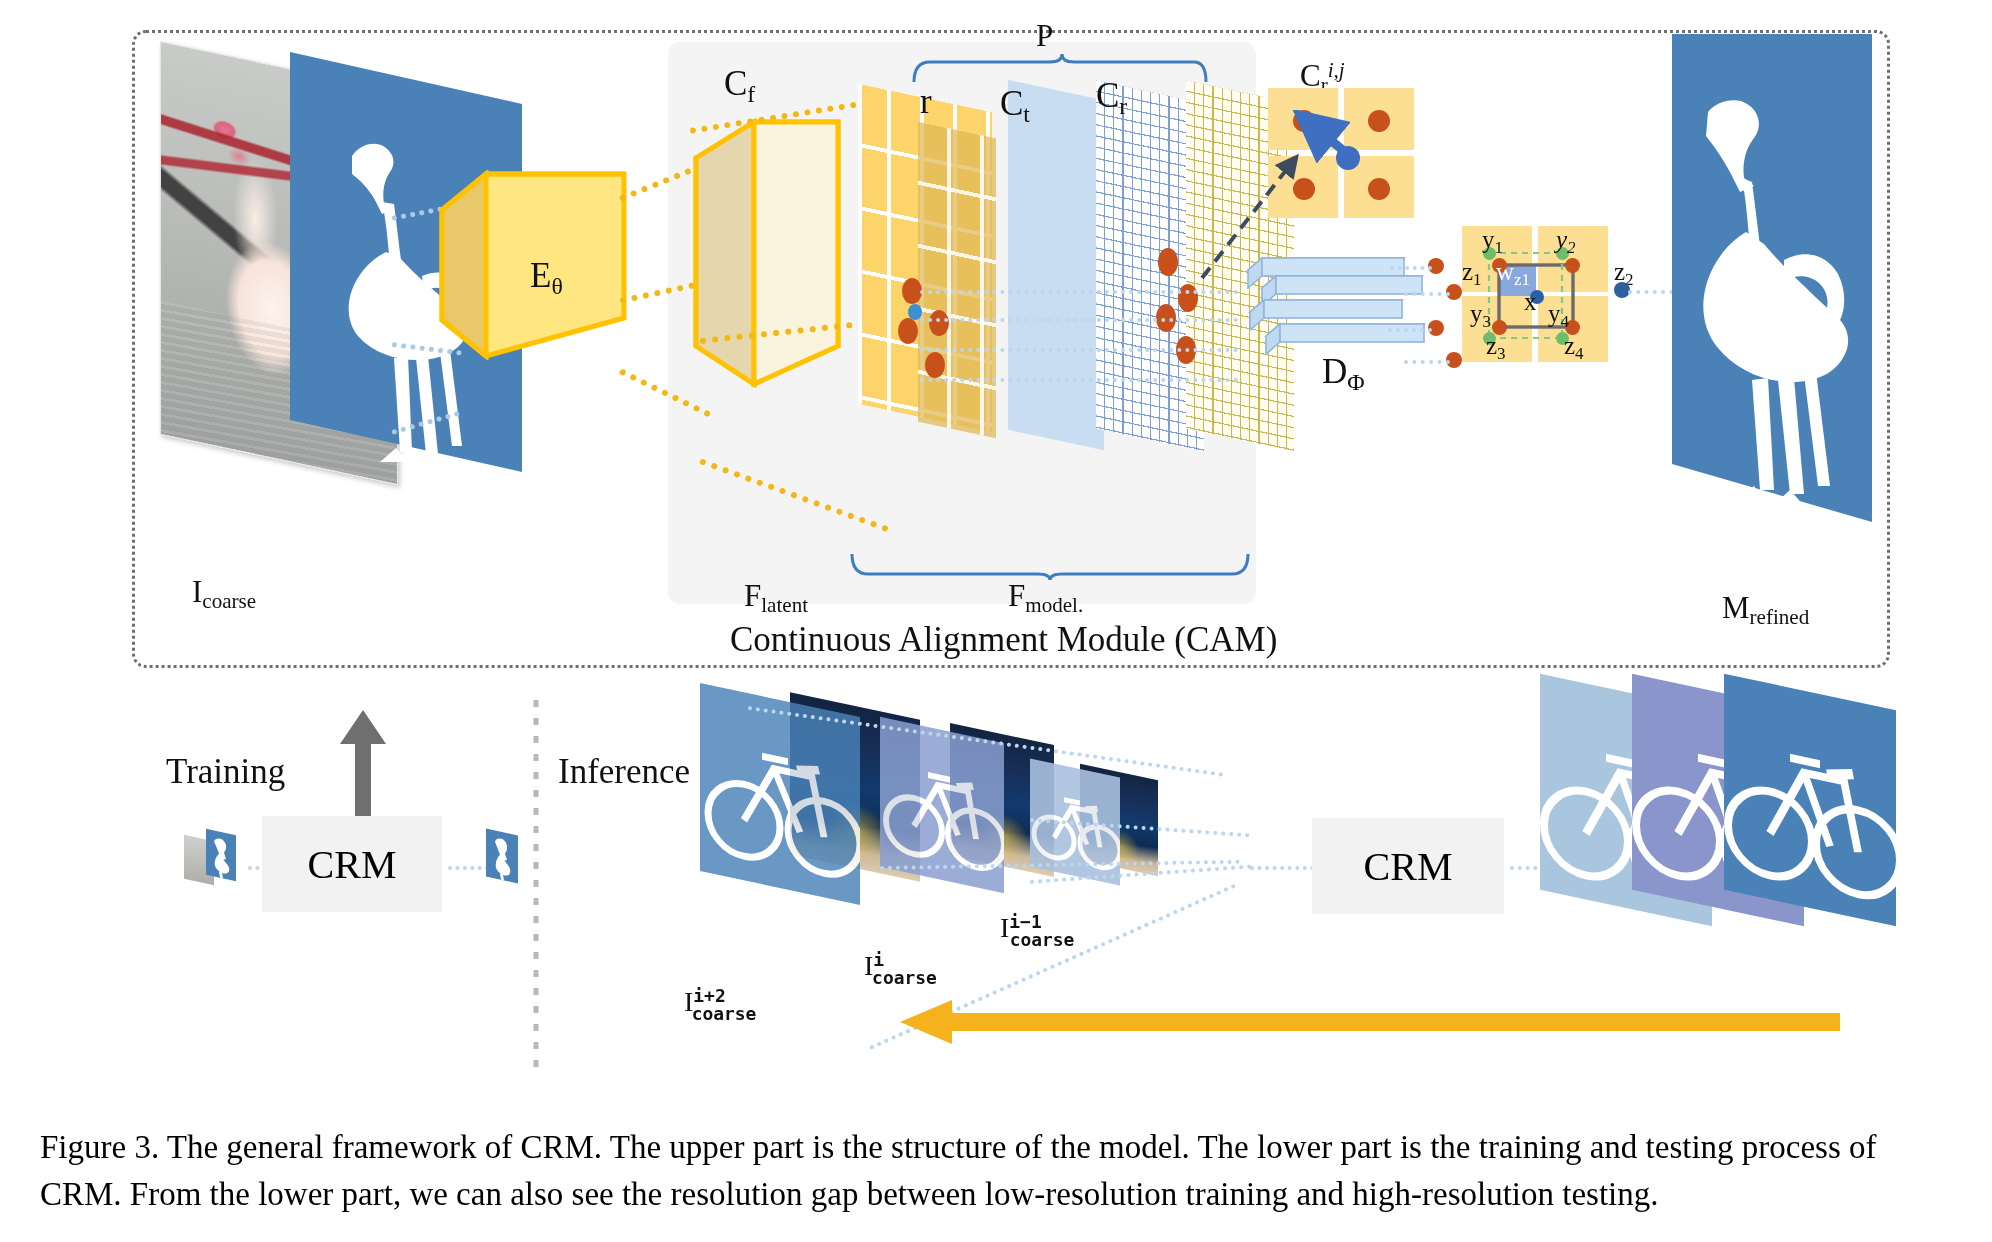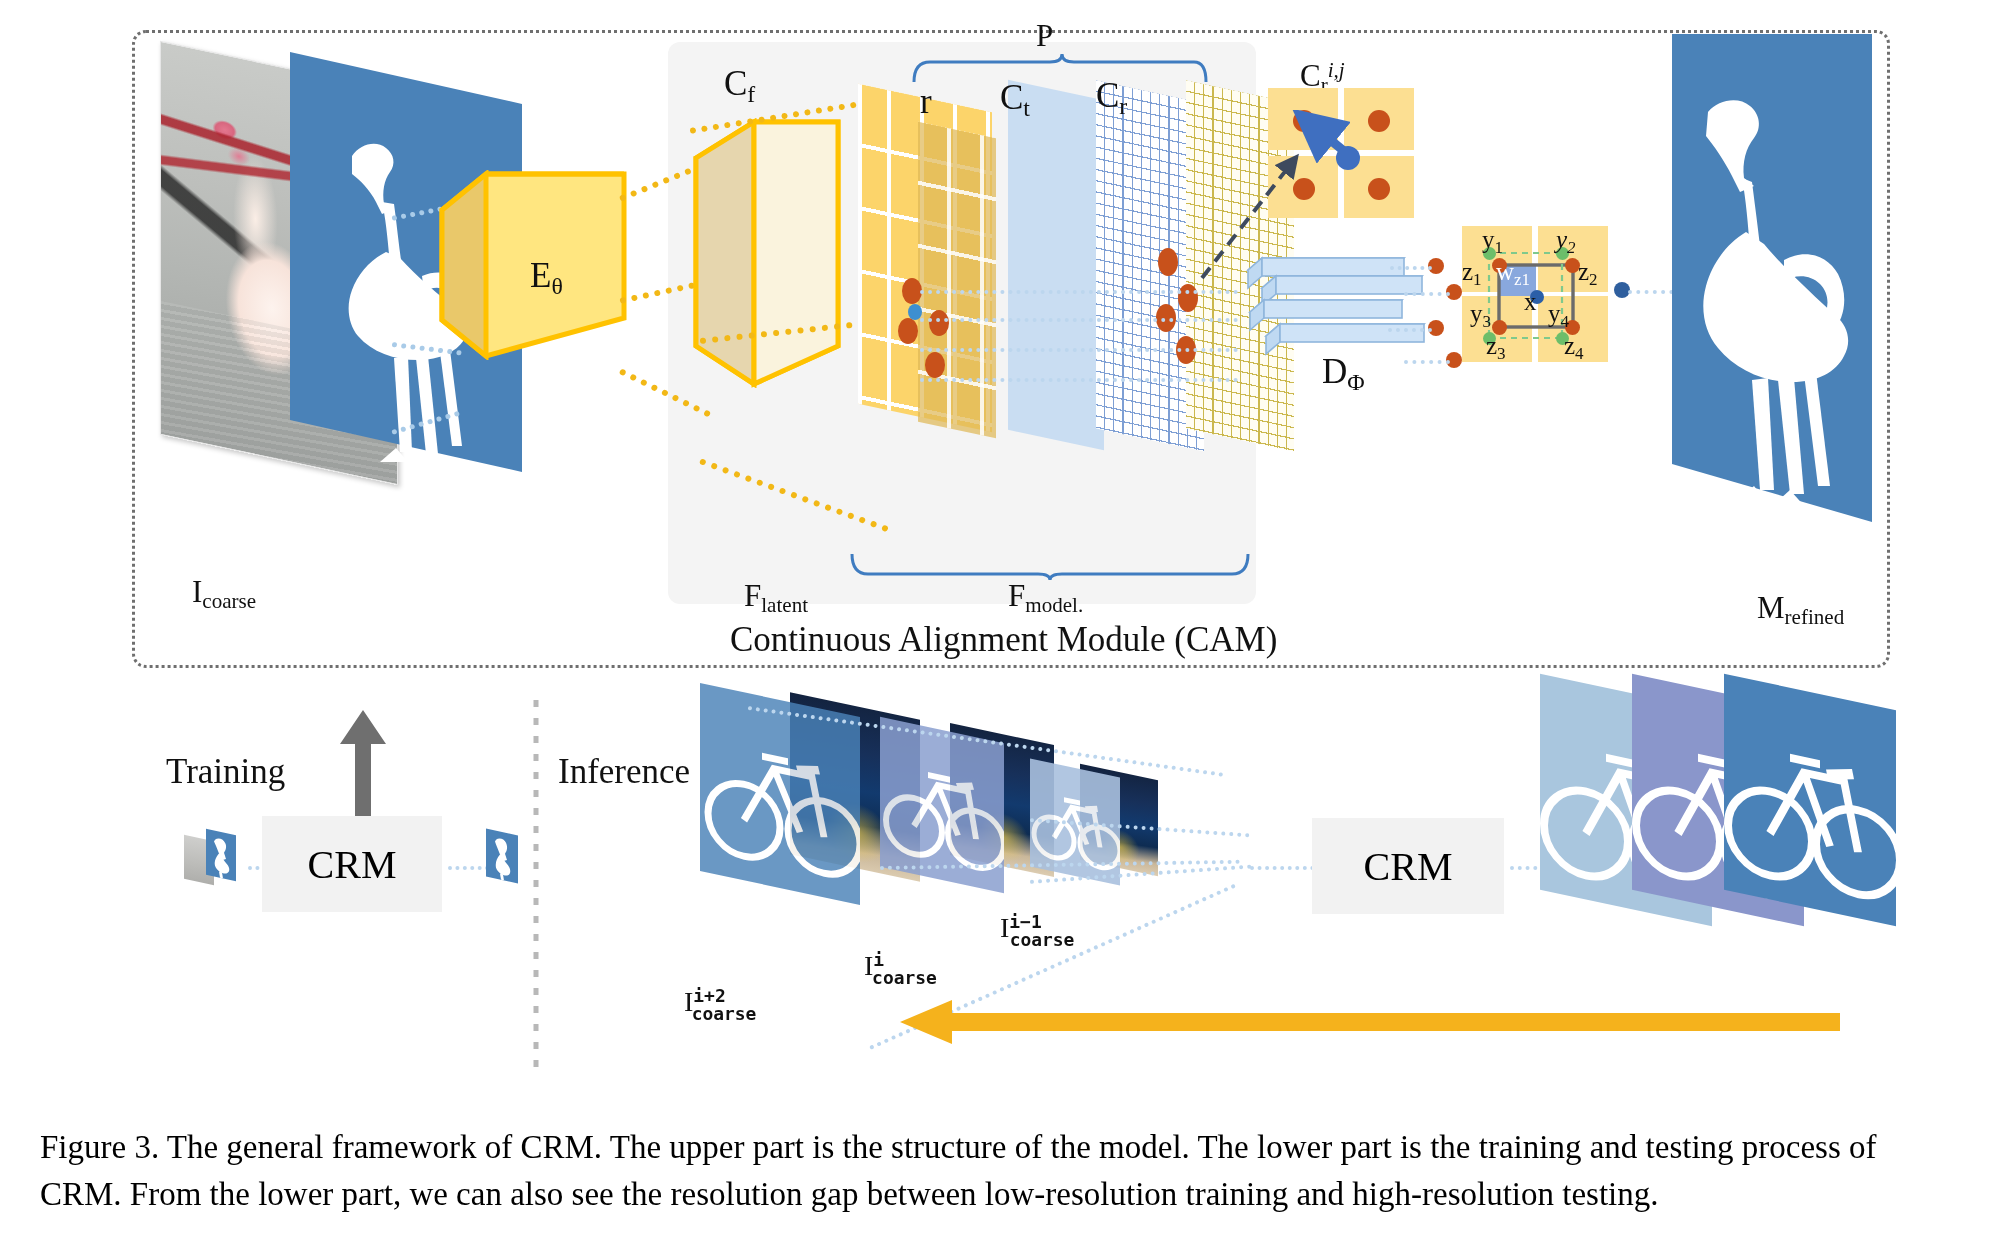--- a/index.html
+++ b/index.html
@@ -228,21 +228,21 @@
 <div class="dot dot-orange abs" style="left:898px;top:318px;width:20px;height:26px;"></div>
 <div class="dot dot-orange abs" style="left:925px;top:352px;width:20px;height:26px;"></div>
 <div class="dot dot-blue abs" style="left:908px;top:304px;width:14px;height:16px;"></div>
 
 <div class="gridplane" id="rplane"></div>
 <div class="abs lbl lbl-34 nosel" style="left:920px;top:82px;">
   <span>r</span>
 </div>
 
 <div class="gridplane" id="ctplane"></div>
-<div class="abs lbl lbl-34 nosel" style="left:1000px;top:78px;">
+<div class="abs lbl lbl-34 nosel" style="left:1000px;top:84px;">
   <span>C</span><sub>t</sub>
 </div>
 
 <div class="gridplane" id="crplane"></div>
 <div class="abs lbl lbl-34 nosel" style="left:1096px;top:76px;">
   <span>C</span><sub>r</sub>
 </div>
 
 <div class="dot dot-orange abs" style="left:1158px;top:248px;width:20px;height:28px;"></div>
 <div class="dot dot-orange abs" style="left:1178px;top:284px;width:20px;height:28px;"></div>
@@ -354,21 +354,21 @@
 
   <div class="dot" style="left:68px;top:64px;width:14px;height:14px;background:#2b5fa8;"></div>
 </div>
 
 <div class="abs lbl lbl-24 nosel" style="left:1482px;top:226px;"><span>y</span><sub>1</sub></div>
 <div class="abs lbl lbl-24 nosel" style="left:1556px;top:226px;font-style:italic;"><span>y</span><sub>2</sub></div>
 <div class="abs lbl lbl-24 nosel" style="left:1470px;top:300px;"><span>y</span><sub>3</sub></div>
 <div class="abs lbl lbl-24 nosel" style="left:1548px;top:300px;"><span>y</span><sub>4</sub></div>
 
 <div class="abs lbl lbl-24 nosel" style="left:1462px;top:258px;"><span>z</span><sub>1</sub></div>
-<div class="abs lbl lbl-24 nosel" style="left:1578px;top:258px;"><span>z</span><sub>2</sub></div>
+<div class="abs lbl lbl-24 nosel" style="left:1614px;top:258px;"><span>z</span><sub>2</sub></div>
 <div class="abs lbl lbl-24 nosel" style="left:1486px;top:332px;"><span>z</span><sub>3</sub></div>
 <div class="abs lbl lbl-24 nosel" style="left:1564px;top:332px;"><span>z</span><sub>4</sub></div>
 
 <div class="abs lbl lbl-24 nosel" style="left:1496px;top:258px;color:#ffffff;"><span>w</span><sub>z1</sub></div>
 <div class="abs lbl lbl-24 nosel" style="left:1524px;top:288px;"><span>x</span></div>
 
 <div class="dot dot-navy abs" style="left:1614px;top:282px;width:16px;height:16px;"></div>
 <div class="dline-thin" style="left:1628px;top:290px;width:62px;"></div>
 
 <div class="maskplane" style="left:1672px;top:34px;width:200px;height:488px;">
@@ -385,21 +385,21 @@
       <path d="M112,226 C134,214 156,222 166,240 C176,260 174,284 160,298
                L148,290 C158,276 158,260 148,250 C138,240 122,240 112,248 Z"></path>
       <path d="M80,346 L88,456 L102,456 L96,344 Z"></path>
       <path d="M106,346 L118,460 L132,460 L122,344 Z"></path>
       <path d="M132,340 L146,452 L158,452 L144,338 Z"></path>
       <path d="M82,452 L62,470 L96,470 Z"></path>
       <path d="M118,456 L98,474 L134,474 Z"></path>
     </g>
   </svg>
 </div>
-<div class="abs lbl lbl-30 nosel" style="left:1722px;top:590px;margin-left:35px;">
+<div class="abs lbl lbl-30 nosel" style="left:1722px;top:590px;">
   <span>M</span><sub>refined</sub>
 </div>
 
 <div class="abs lbl lbl-30 nosel" style="left:744px;top:578px;">
   <span>F</span><sub>latent</sub>
 </div>
 <div class="abs lbl lbl-30 nosel" style="left:1008px;top:578px;">
   <span>F</span><sub>model.</sub>
 </div>
 <svg class="brace abs" style="left:850px;top:552px;width:400px;height:28px;">

